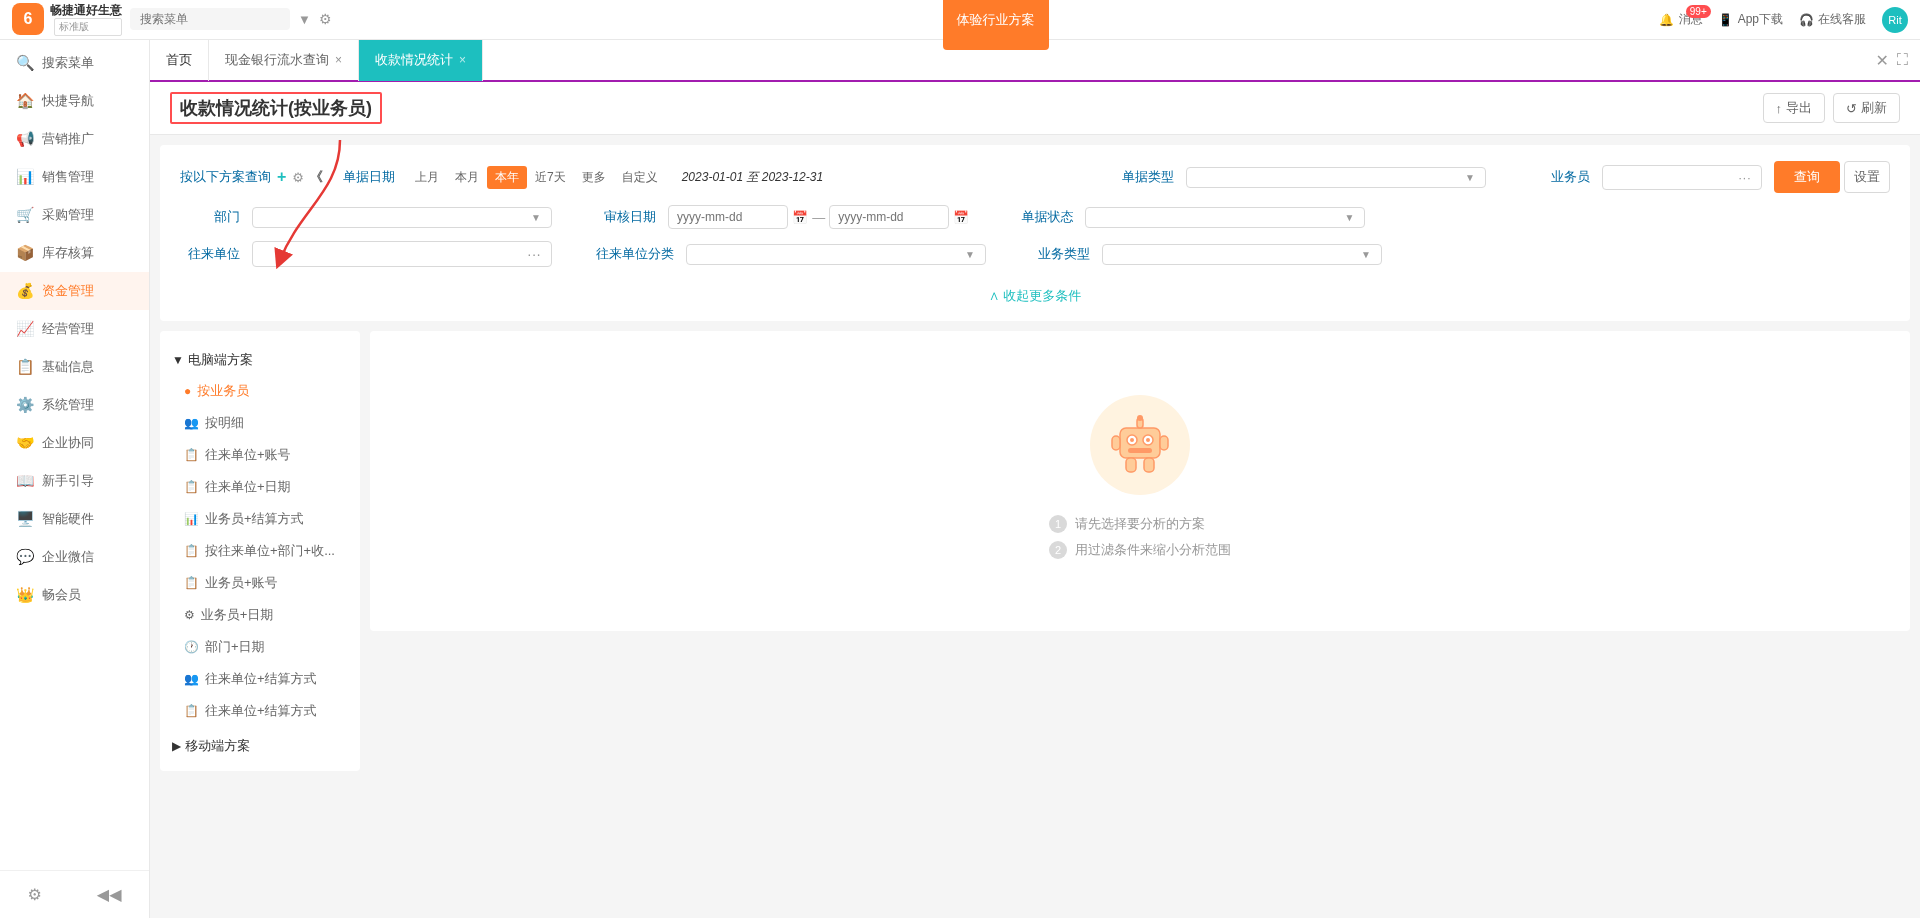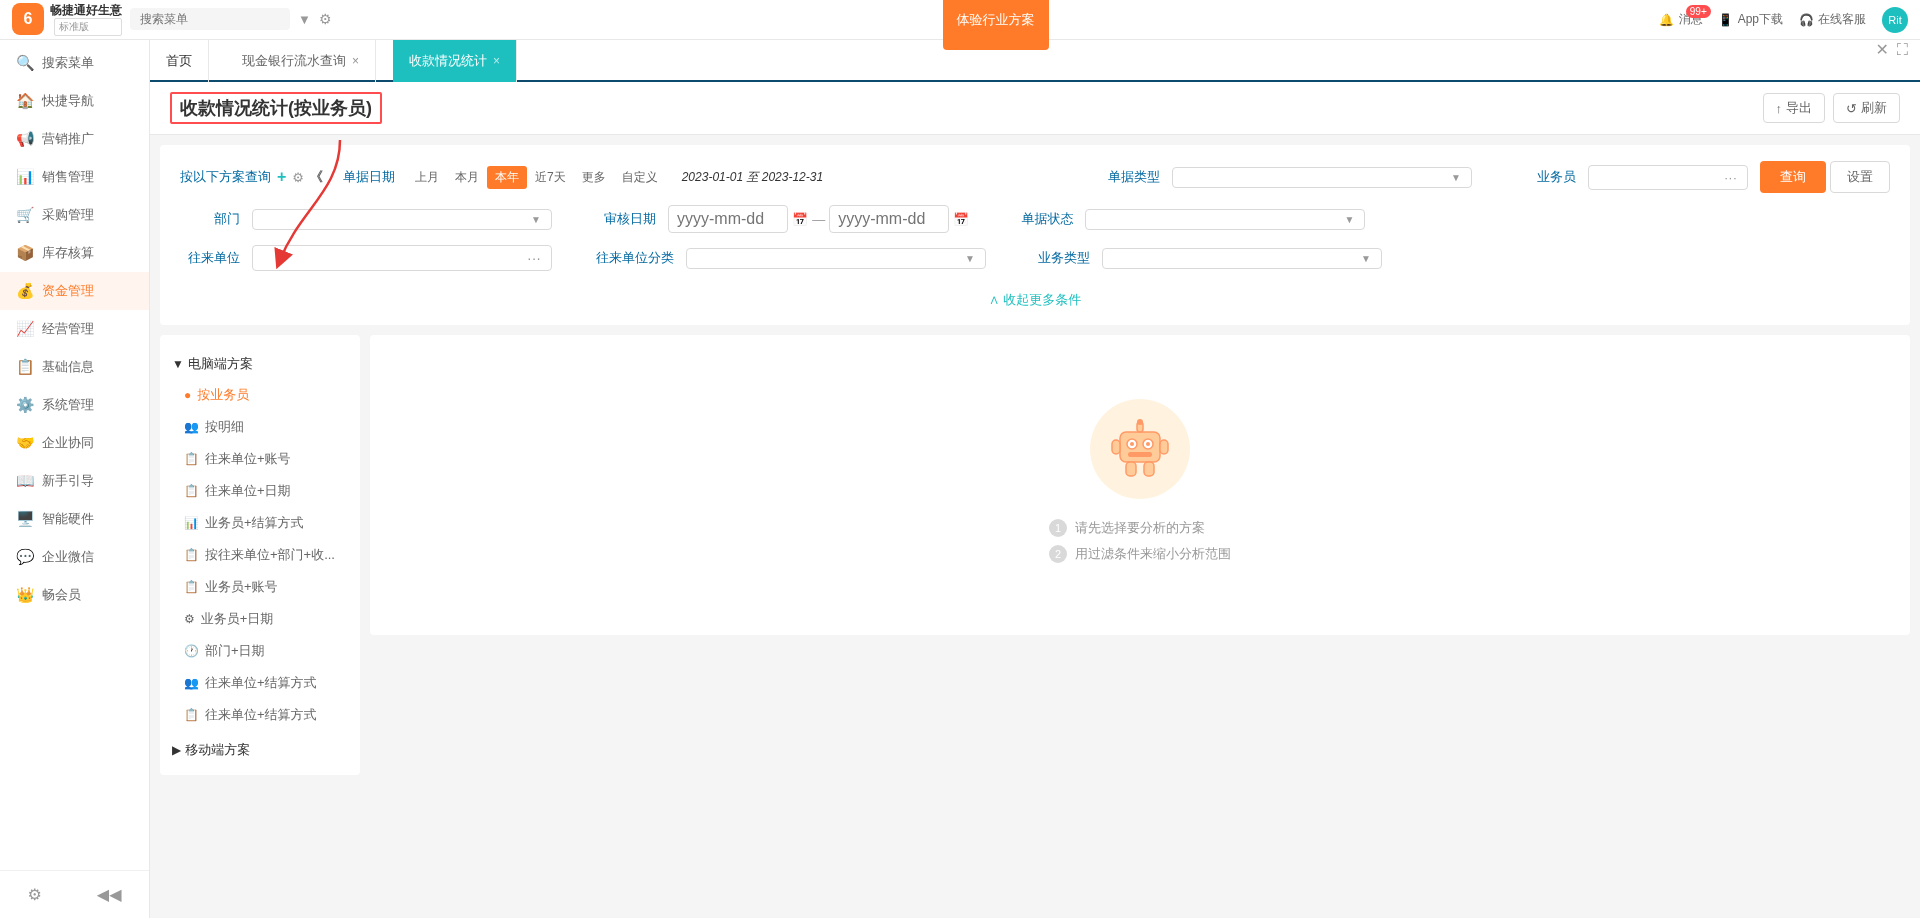--- a/index.html
+++ b/index.html
@@ -84,25 +84,24 @@
     .sidebar-bottom-btn { cursor: pointer; color: #999; font-size: 16px; padding: 6px; }
 
     
     .main { flex: 1; display: flex; flex-direction: column; overflow: hidden; }
 
     
     .tab-bar {
       height: 42px;
       background: #fff;
       display: flex;
-      align-items: flex-start;
-      border-bottom: 2px solid #0c4a6e;
+      align-items: center;
+      border-bottom: 2px solid #a21caf;
       padding: 0 0 0 0;
       flex-shrink: 0;
-      gap: 17px;
     }
     .tab {
       display: flex; align-items: center; gap: 6px;
       padding: 0 16px;
       height: 42px;
       cursor: pointer;
       font-size: 13px;
       color: #666;
       border-right: 1px solid #e8e8e8;
       white-space: nowrap;
@@ -197,21 +196,21 @@
       justify-content: space-between;
     }
     .filter-select.wide { min-width: 300px; }
     .filter-input-group {
       display: flex; align-items: center; gap: 4px;
     }
     .date-input {
       border: 1px solid #d9d9d9;
       border-radius: 4px;
       padding: 4px 8px;
-      font-size: 16px;
+      font-size: 12px;
       color: #ccc;
       width: 120px;
     }
     .dash { color: #999; }
     .filter-input-more {
       display: flex; align-items: center; gap: 4px;
       border: 1px solid #d9d9d9;
       border-radius: 4px;
       padding: 4px 10px;
       min-width: 300px;
@@ -236,21 +235,21 @@
       border-radius: 4px;
       padding: 6px 20px;
       font-size: 13px;
       cursor: pointer;
     }
     .set-btn {
       background: #fff;
       color: #666;
       border: 1px solid #d9d9d9;
       border-radius: 4px;
-      padding: 6px 16px;
+      padding: 6px 9px;
       font-size: 13px;
       cursor: pointer;
     }
 
     
     .content-area {
       display: flex;
       margin: 0 10px 10px;
       gap: 10px;
     }

